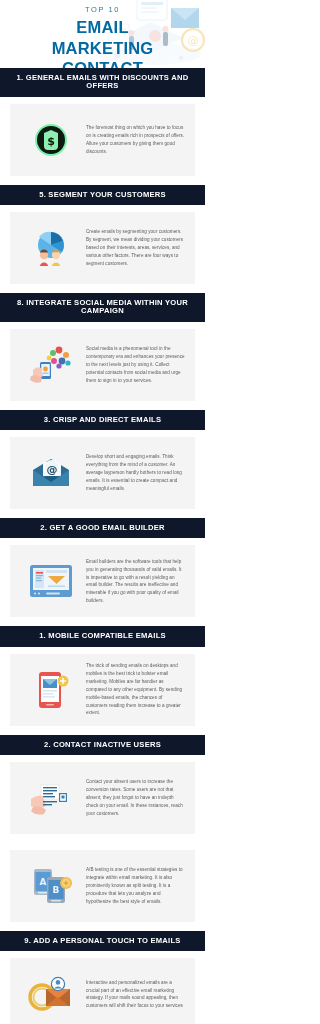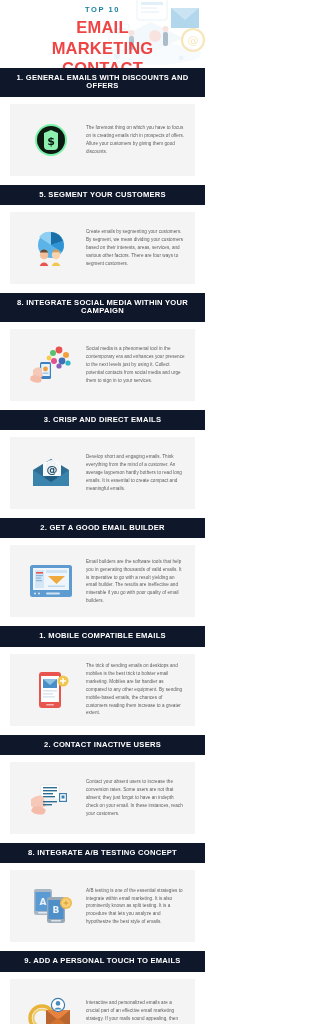--- a/index.html
+++ b/index.html
@@ -33,30 +33,30 @@
     pointer-events: none;
   }
   .header-text {
     position: relative;
     z-index: 3;
     padding-top: 5px;
     text-align: center;
   }
   .top10 {
     font-size: 7.5px;
-    font-weight: bold;
+    font-weight: normal;
     letter-spacing: 1.6px;
     color: #1a7fa0;
     margin-bottom: 3px;
   }
   .main-title {
     font-size: 16.5px;
     font-weight: bold;
     letter-spacing: 0.2px;
-    color: #ef4444;
+    color: #0369a1;
     line-height: 1.25;
     padding: 0 24px;
   }
 
   
   .banner {
     background: #0f172a;
     color: #ffffff;
     text-align: center;
     font-size: 7.6px;
@@ -275,21 +275,20 @@
           <path d="M2 18 q6 -5 12 -3 l3 10 q-8 5 -15 0 z" fill="#f6c8b8"></path>
           <path d="M4 26 q8 -2 13 3 l-2 4 q-8 2 -13 -3 z" fill="#f3bba8"></path>
           <rect x="14" y="20" width="14" height="1.4" fill="#2d6d94"></rect>
           <rect x="14" y="23" width="9" height="1.4" fill="#2d6d94"></rect>
         </svg>
       </div>
       <div class="text-col">Contact your absent users to increase the conversion rates. Some users are not that absent; they just forgot to have an indepth check on your email. In these instances, reach your customers.</div>
     </div>
   </div>
 
-  <div class="banner">8. INTEGRATE A/B TESTING CONCEPT</div>
   <div class="section-body">
     <div class="card">
       <div class="icon-col">
         <svg width="44" height="40" viewBox="0 0 44 40">
           <rect x="5" y="3" width="18" height="26" rx="2.2" fill="#aab8c6"></rect>
           <rect x="6.4" y="6" width="15.2" height="19" fill="#5b9bd5"></rect>
           <text x="14" y="19" font-size="9" font-weight="bold" fill="#e8f1f8" text-anchor="middle" font-family="DejaVu Sans, sans-serif">A</text>
           <rect x="9" y="26" width="10" height="1.6" rx="0.8" fill="#e4e9ee"></rect>
           <rect x="18" y="11" width="18" height="26" rx="2.2" fill="#9aa9b8"></rect>
           <rect x="19.4" y="14" width="15.2" height="19" fill="#4e8ec9"></rect>

